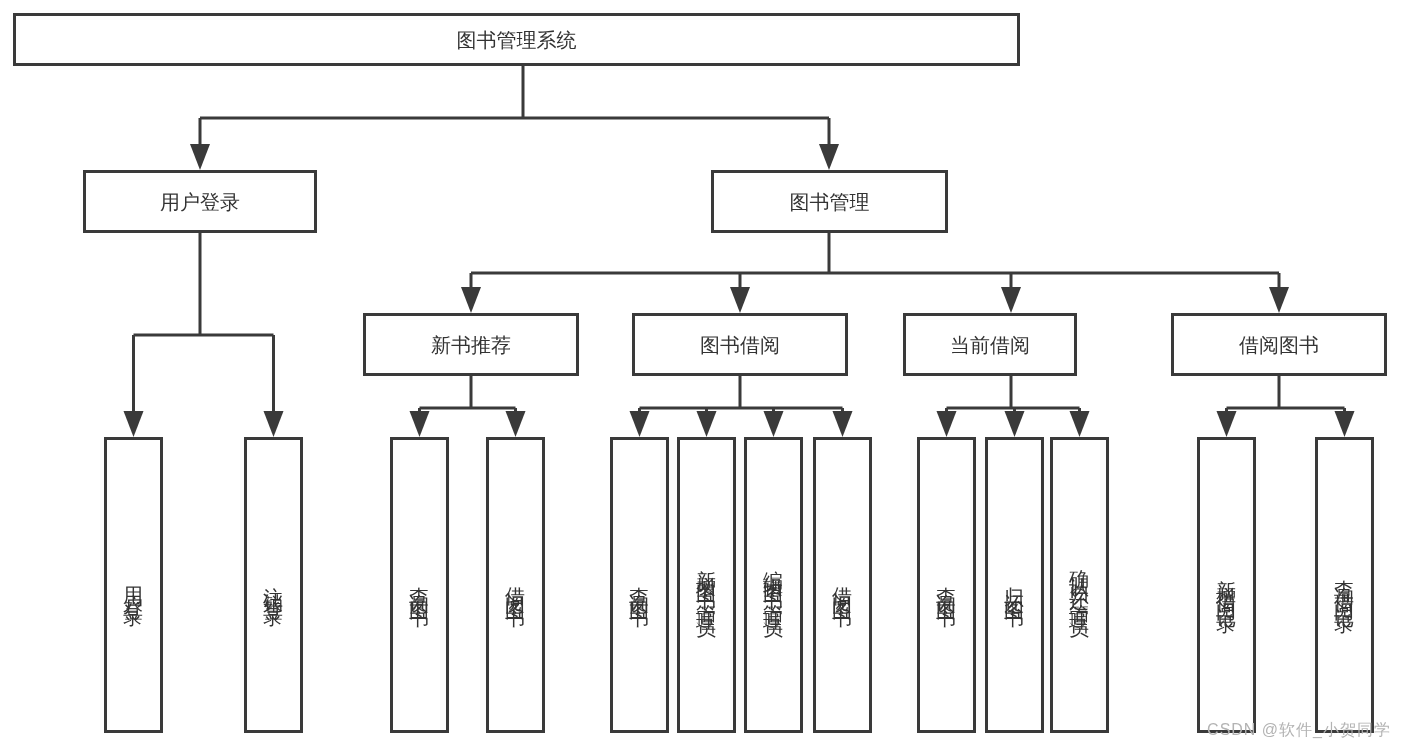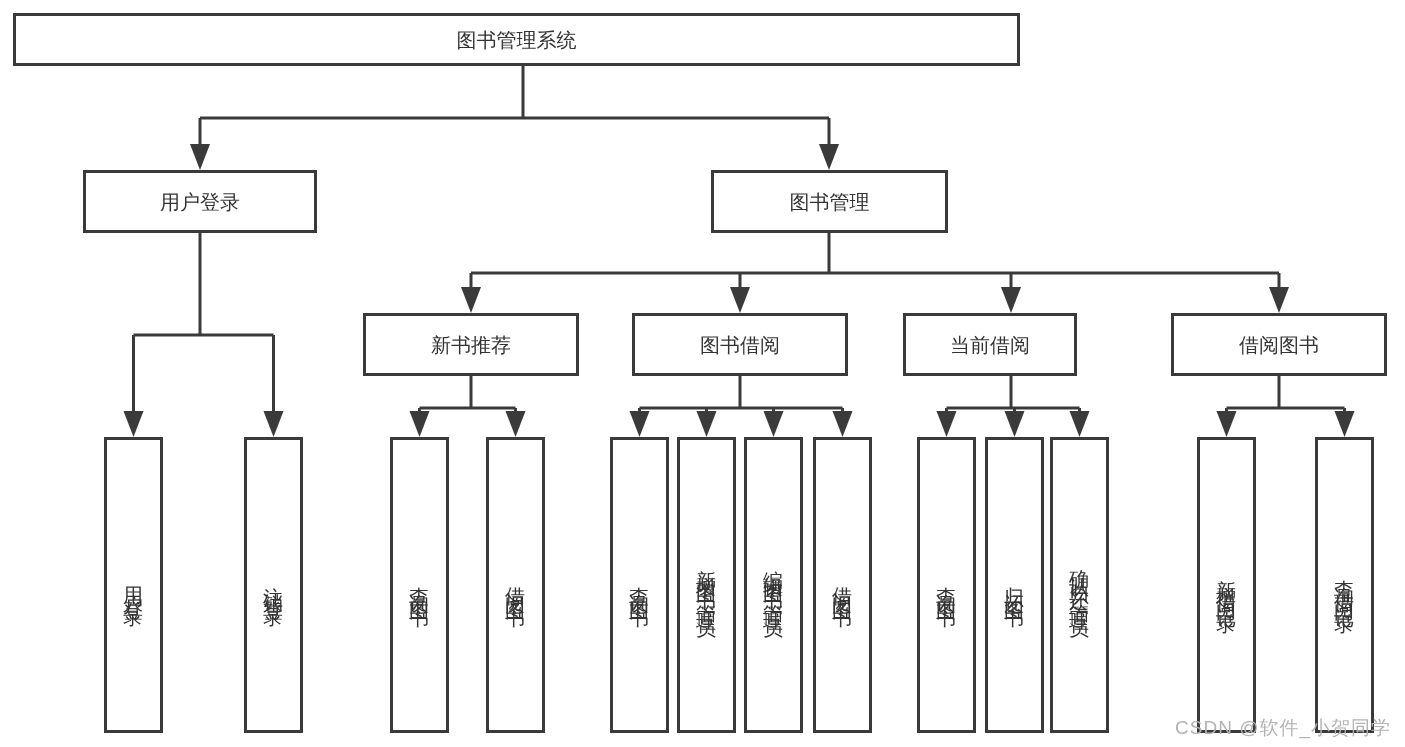--- a/index.html
+++ b/index.html
@@ -28,21 +28,21 @@
   .n-current{left:903px;top:313px;width:174px;height:63px;}
   .n-record{left:1171px;top:313px;width:216px;height:63px;}
   .leaf{top:437px;width:59px;height:296px;}
   .lf-a1{left:104px;} .lf-a2{left:244px;}
   .lf-b1{left:390px;} .lf-b2{left:486px;}
   .lf-c1{left:610px;} .lf-c2{left:677px;} .lf-c3{left:744px;} .lf-c4{left:813px;}
   .lf-d1{left:917px;} .lf-d2{left:985px;} .lf-d3{left:1050px;}
   .lf-e1{left:1197px;} .lf-e2{left:1315px;}
   .watermark{
     position:absolute;right:14px;bottom:6px;z-index:5;
-    font-size:19px;color:#b3b3b3;letter-spacing:1px;white-space:nowrap;
+    font-size:16px;color:#b3b3b3;letter-spacing:1px;white-space:nowrap;
   }
 </style>
 </head>
 <body>
 
 <div id="stage">
 
   <svg id="connectors" viewBox="0 0 1405 747" xmlns="http://www.w3.org/2000/svg" aria-hidden="true">
 
     <path class="ln" d="M523 66 V118 M200 118 H829 M200 118 V150 M829 118 V150"></path>

